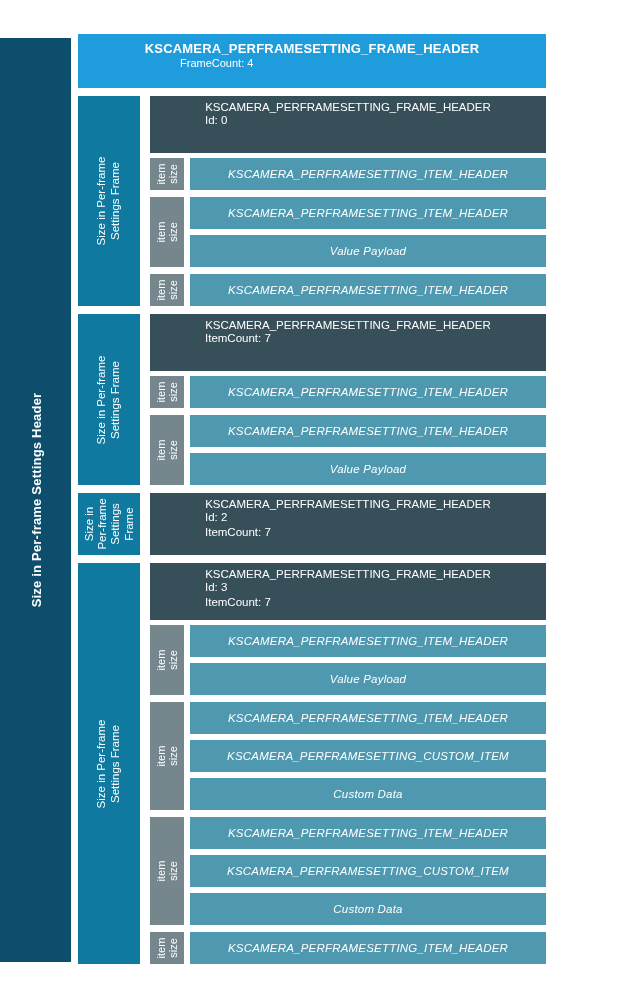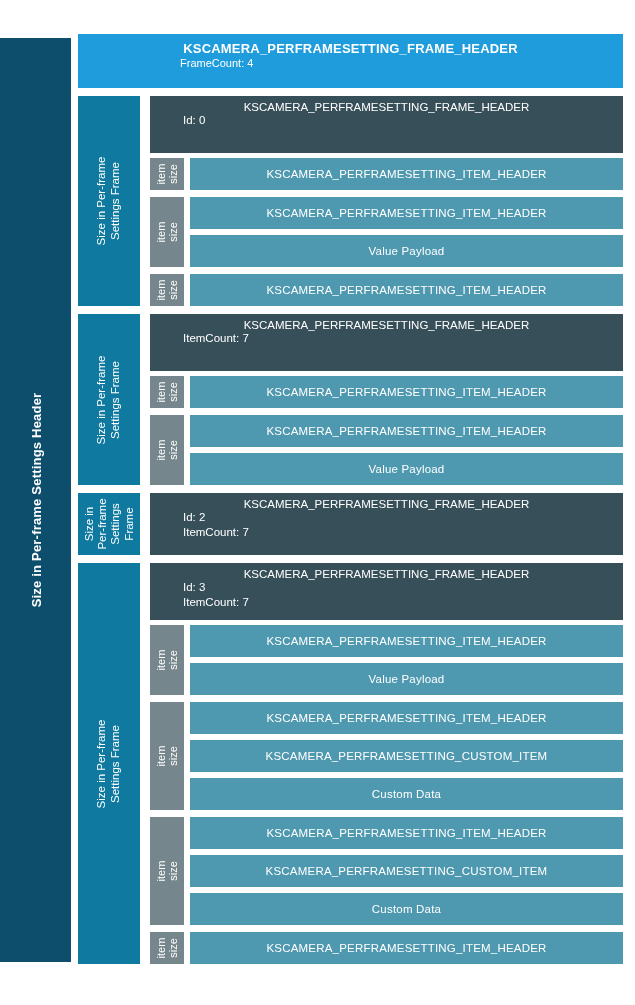--- a/index.html
+++ b/index.html
@@ -23,48 +23,48 @@
     position:absolute;top:50%;left:50%;
     transform:translate(-50%,-50%) rotate(-90deg);
     color:#fff;text-align:center;
   }
   .vtext--sidebar{white-space:nowrap;font-size:13px;font-weight:bold;letter-spacing:.2px;}
   .vtext--flabel{width:122px;font-size:11.5px;line-height:1.2;}
   .vtext--flabel-short{width:58px;font-size:11.5px;line-height:1.15;}
   .vtext--isize{width:26px;font-size:11px;line-height:1.1;}
   
   .content{
-    position:absolute;left:78px;top:34px;width:545px;
+    position:absolute;left:78px;top:34px;width:468px;
     display:flex;flex-direction:column;gap:8px;
   }
   .top-header{
     height:54px;background:var(--top-header,#1f9cdb);color:#fff;
   }
   .th-title{text-align:center;font-weight:bold;font-size:13px;padding-top:7px;letter-spacing:.2px;}
   .th-sub{padding-left:102px;font-size:11px;line-height:1.3;}
   
   .frame{display:flex;}
   .flabel{
     width:62px;margin-right:10px;flex-shrink:0;
     background:var(--frame-label,#10799f);
   }
   .fbody{flex:1;display:flex;flex-direction:column;min-width:0;}
   .fheader{
     height:57px;background:var(--frame-header,#374f59);color:#fff;
   }
   .fheader--tall{height:62px;}
   .fh-title{text-align:center;font-size:11.5px;padding-top:5px;}
-  .fh-line{padding-left:33px;font-size:11.5px;line-height:1.3;}
+  .fh-line{padding-left:55px;font-size:11.5px;line-height:1.3;}
   .items{display:flex;flex-direction:column;gap:7px;margin-top:5px;}
   .item{display:flex;gap:6px;}
   .isize{
     width:34px;flex-shrink:0;
     background:var(--item-size,#75878c);
   }
-  .bars{flex:1;display:flex;flex-direction:column;gap:6px;min-width:0;}
+  .bars{flex:1;display:flex;flex-direction:column;gap:6px;min-width:0;font-style:italic;}
   .bar{
     height:32px;background:var(--item-bar,#4f99b0);color:#fff;
     display:flex;align-items:center;justify-content:center;
     font-size:11.5px;letter-spacing:.2px;
   }
 </style>
 </head>
 <body>
 
 <div class="page">

